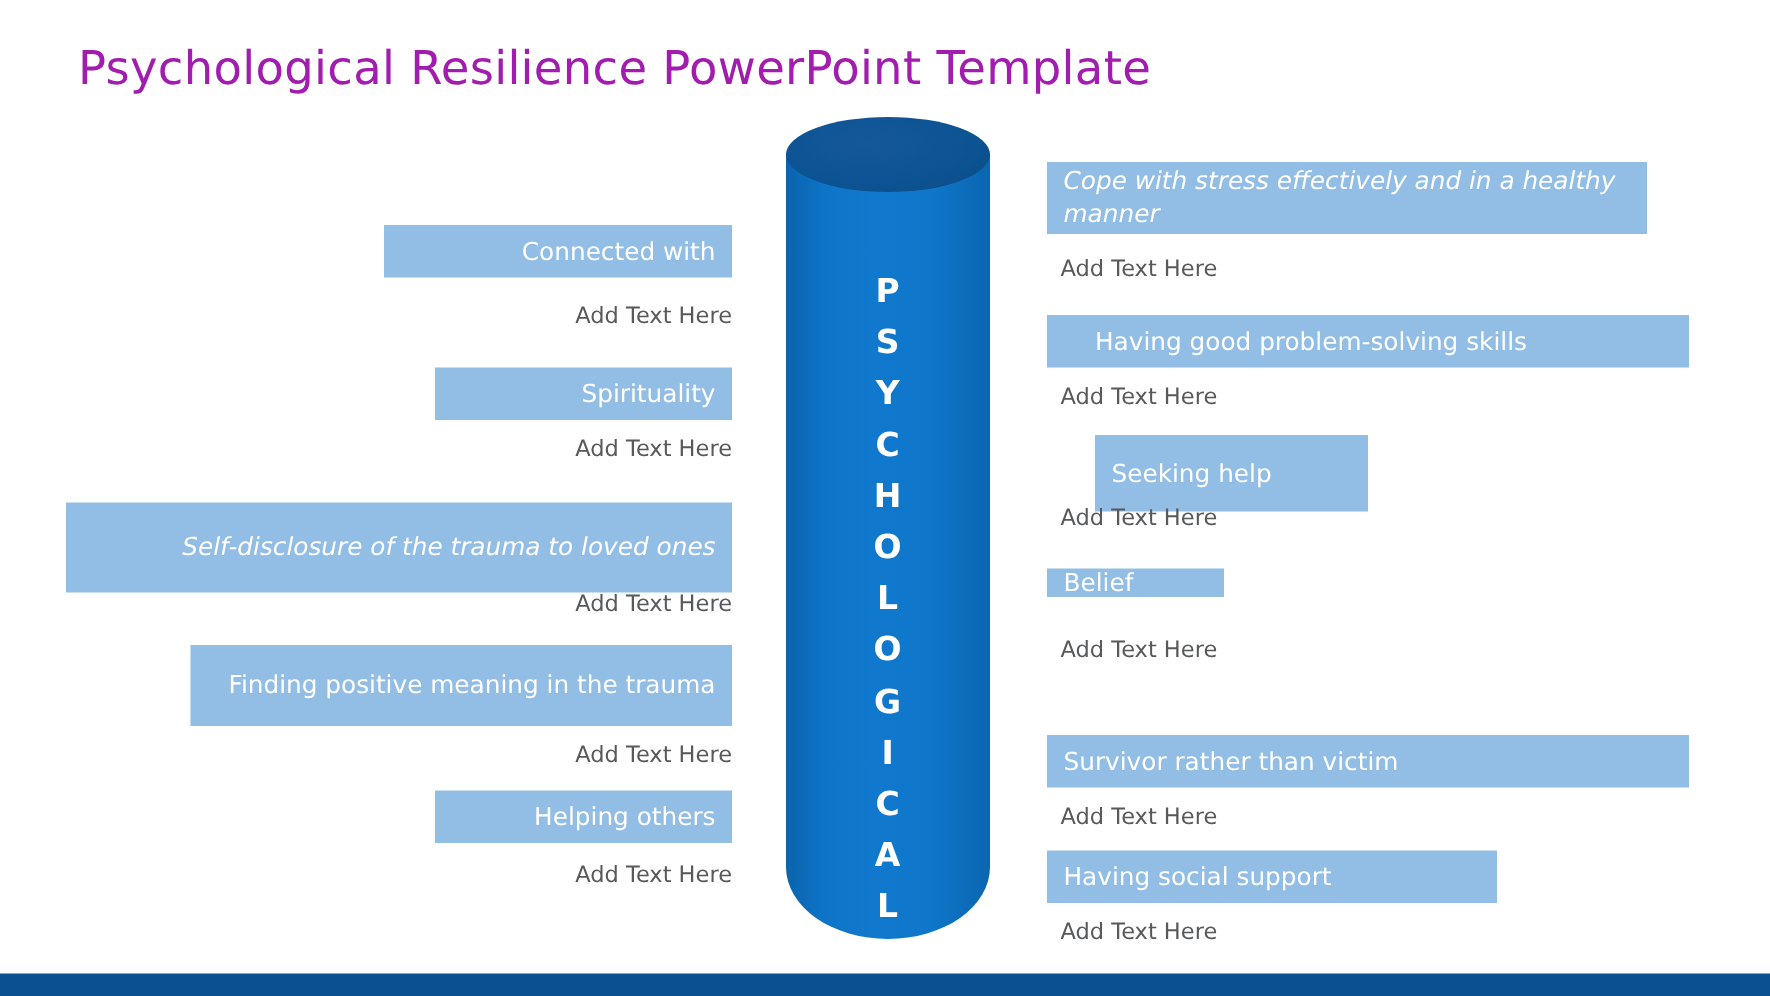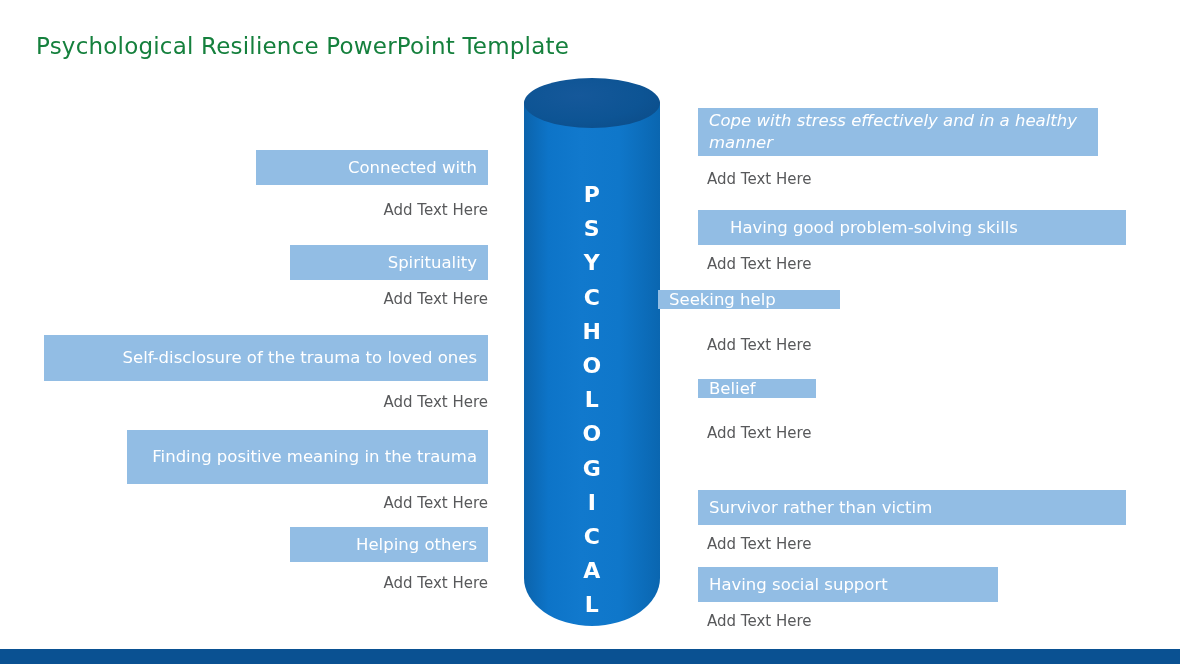--- a/index.html
+++ b/index.html
@@ -20,25 +20,25 @@
     left: 0; top: 0;
     width: 1180px;
     height: 664px;
     background: #ffffff;
     overflow: hidden;
   }
 
   
   #slide-title {
     position: absolute;
-    left: 36px;
+    left: 52px;
     top: 27px;
-    font-size: 23px;
+    font-size: 31px;
     line-height: 38px;
-    color: #15803d;
+    color: #a21caf;
     font-weight: 400;
     letter-spacing: 0.2px;
     white-space: nowrap;
   }
 
   
   #bottom-bar {
     position: absolute;
     left: 0;
     top: 649px;
@@ -140,21 +140,21 @@
     <div class="item-bar" style="left:256px; top:150px; width:232px; height:35px;padding-left:20px;">
       <span class="bar-text">Connected with</span>
     </div>
     <div class="sub-caption" style="left:288px; top:200px; width:200px;">Add Text Here</div>
 
     <div class="item-bar" style="left:290px; top:245px; width:198px; height:35px;">
       <span class="bar-text">Spirituality</span>
     </div>
     <div class="sub-caption" style="left:288px; top:289px; width:200px;">Add Text Here</div>
 
-    <div class="item-bar" style="left:44px; top:335px; width:444px; height:46px;">
+    <div class="item-bar" style="left:44px; top:335px; width:444px; height:60px;font-style:italic;">
       <span class="bar-text">Self-disclosure of the trauma to loved ones</span>
     </div>
     <div class="sub-caption" style="left:288px; top:392px; width:200px;">Add Text Here</div>
 
     <div class="item-bar" style="left:127px; top:430px; width:361px; height:54px;">
       <span class="bar-text">Finding positive meaning in the trauma</span>
     </div>
     <div class="sub-caption" style="left:288px; top:493px; width:200px;">Add Text Here</div>
 
     <div class="item-bar" style="left:290px; top:527px; width:198px; height:35px;">
@@ -189,21 +189,21 @@
     <div class="item-bar" style="left:698px; top:108px; width:400px; height:48px;font-style:italic;">
       <span class="bar-text">Cope with stress effectively and in a healthy manner</span>
     </div>
     <div class="sub-caption" style="left:707px; top:169px; width:300px;">Add Text Here</div>
 
     <div class="item-bar" style="left:698px; top:210px; width:428px; height:35px;padding-left:32px;">
       <span class="bar-text">Having good problem-solving skills</span>
     </div>
     <div class="sub-caption" style="left:707px; top:254px; width:300px;">Add Text Here</div>
 
-    <div class="item-bar" style="left:658px; top:290px; width:182px; height:19px;">
+    <div class="item-bar" style="left:730px; top:290px; width:182px; height:51px;">
       <span class="bar-text">Seeking help</span>
     </div>
     <div class="sub-caption" style="left:707px; top:335px; width:300px;">Add Text Here</div>
 
     <div class="item-bar" style="left:698px; top:379px; width:118px; height:19px;">
       <span class="bar-text">Belief</span>
     </div>
     <div class="sub-caption" style="left:707px; top:423px; width:300px;">Add Text Here</div>
 
     <div class="item-bar" style="left:698px; top:490px; width:428px; height:35px;">

